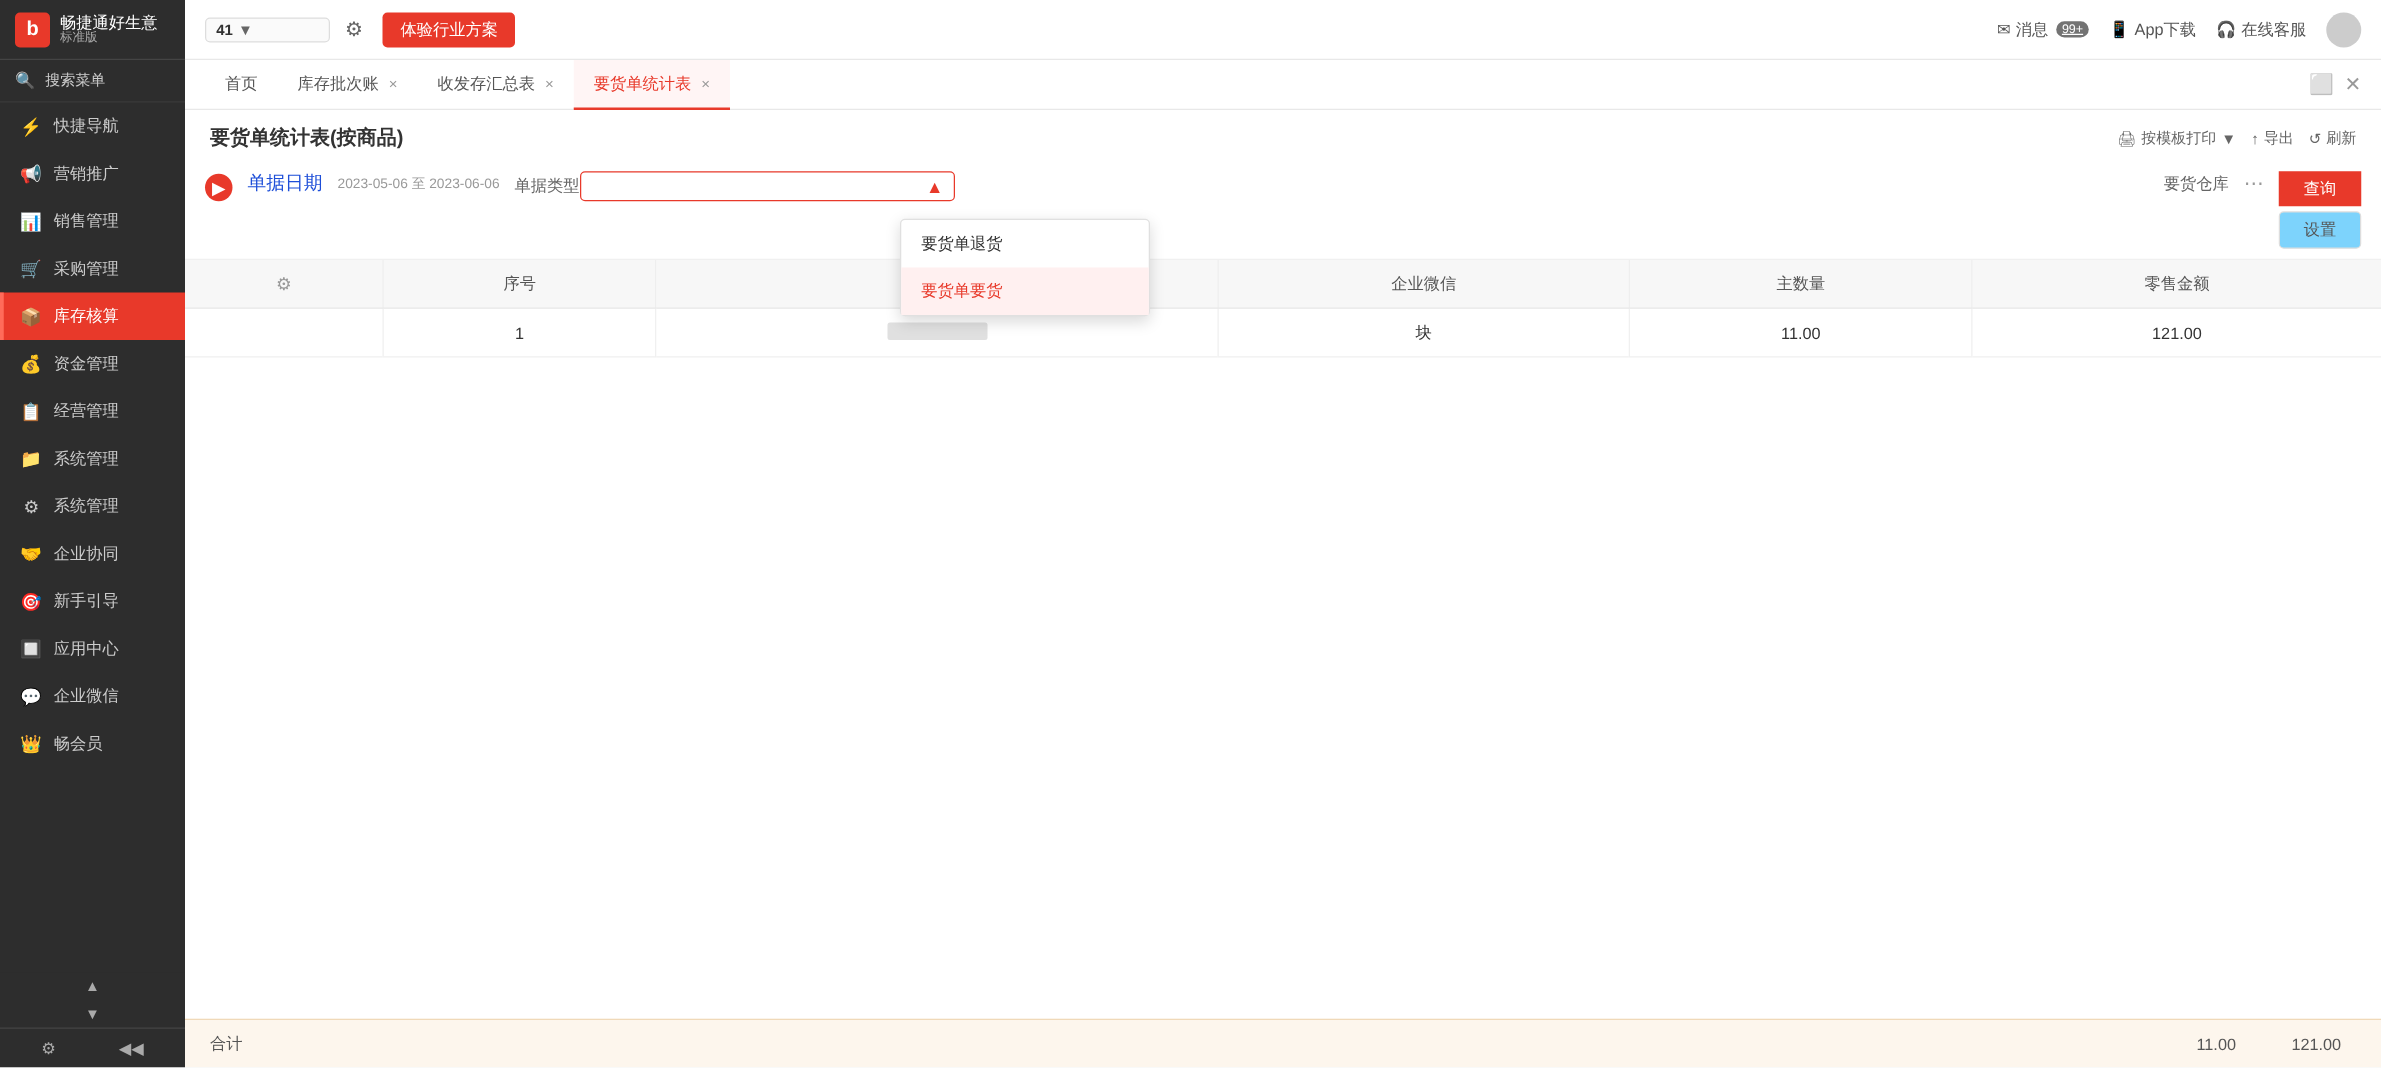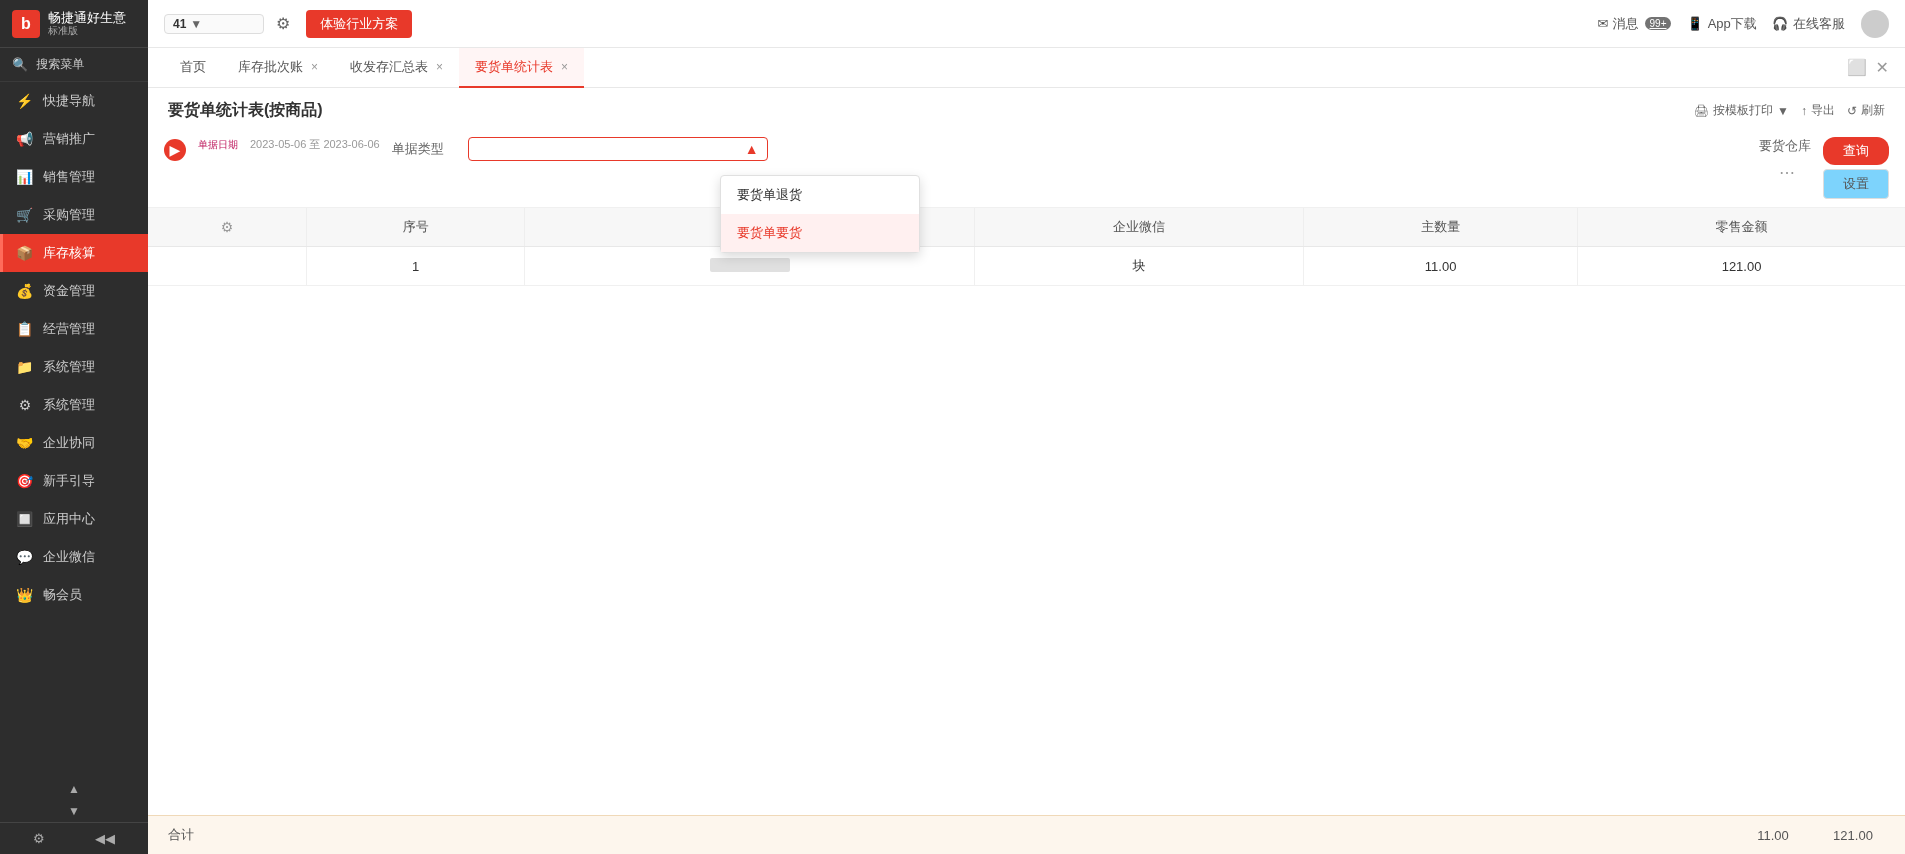--- a/index.html
+++ b/index.html
@@ -234,21 +234,21 @@
       justify-content: center;
       flex-shrink: 0;
       margin-top: 2px;
     }
     .filter-group {
       display: flex;
       align-items: center;
       gap: 8px;
       flex-wrap: wrap;
     }
-    .filter-label { color: #be185d; font-size: 10px; white-space: nowrap; }
+    .filter-label { color: #1d4ed8; font-size: 15px; white-space: nowrap; }
     .filter-date-btns { display: flex; gap: 4px; align-items: center; }
     .date-btn {
       padding: 2px 8px;
       border: 1px solid #ddd;
       border-radius: 3px;
       background: #fff;
       color: #555;
       font-size: 12px;
       cursor: pointer;
     }
@@ -257,21 +257,21 @@
       color: white;
       border-color: #ff6b5a;
       border-radius: 10px;
       padding: 2px 10px;
     }
     .date-range-text { font-size: 11px; color: #999; margin-left: 4px; }
 
     .filter-type-group {
       display: flex;
       align-items: center;
-      gap: 24px;
+      gap: 0;
     }
     .filter-type-label { color: #666; font-size: 13px; white-space: nowrap; }
     .filter-select-wrap {
       position: relative;
       display: flex;
       align-items: center;
       border: 1px solid #e8392a;
       border-radius: 4px;
       background: #fff;
       min-width: 300px;
@@ -285,30 +285,29 @@
       color: #333;
       background: transparent;
     }
     .filter-select-arrow { color: #e8392a; font-size: 14px; cursor: pointer; }
 
     .filter-warehouse-group {
       display: flex;
       align-items: center;
       gap: 8px;
       margin-left: auto;
-      flex-direction: column;
     }
     .filter-warehouse-label { color: #666; font-size: 13px; }
     .filter-more-btn { color: #999; font-size: 16px; cursor: pointer; margin-left: 4px; }
 
     .query-btn {
       background: #e8392a;
       color: white;
       border: none;
-      border-radius: 12px;
+      border-radius: 0;
       padding: 5px 20px;
       font-size: 13px;
       cursor: pointer;
     }
     .settings-btn {
       background: #7dd3fc;
       color: #555;
       border: 1px solid #ddd;
       border-radius: 4px;
       padding: 5px 16px;

